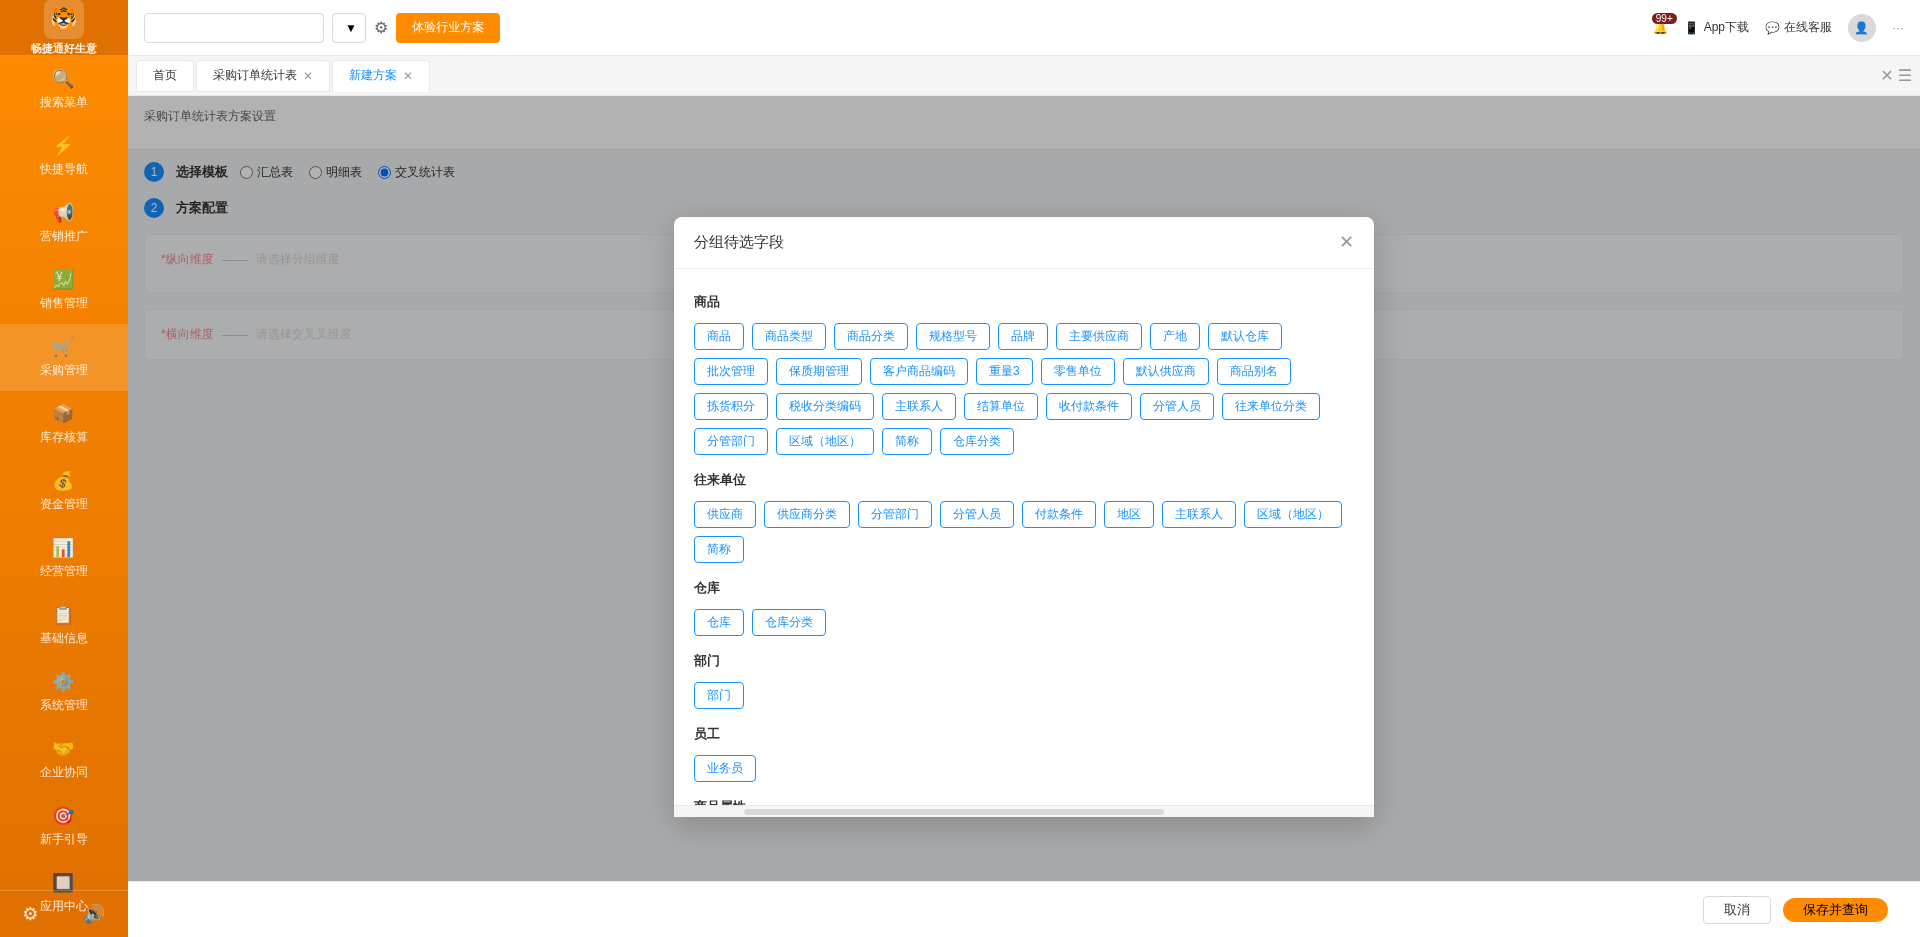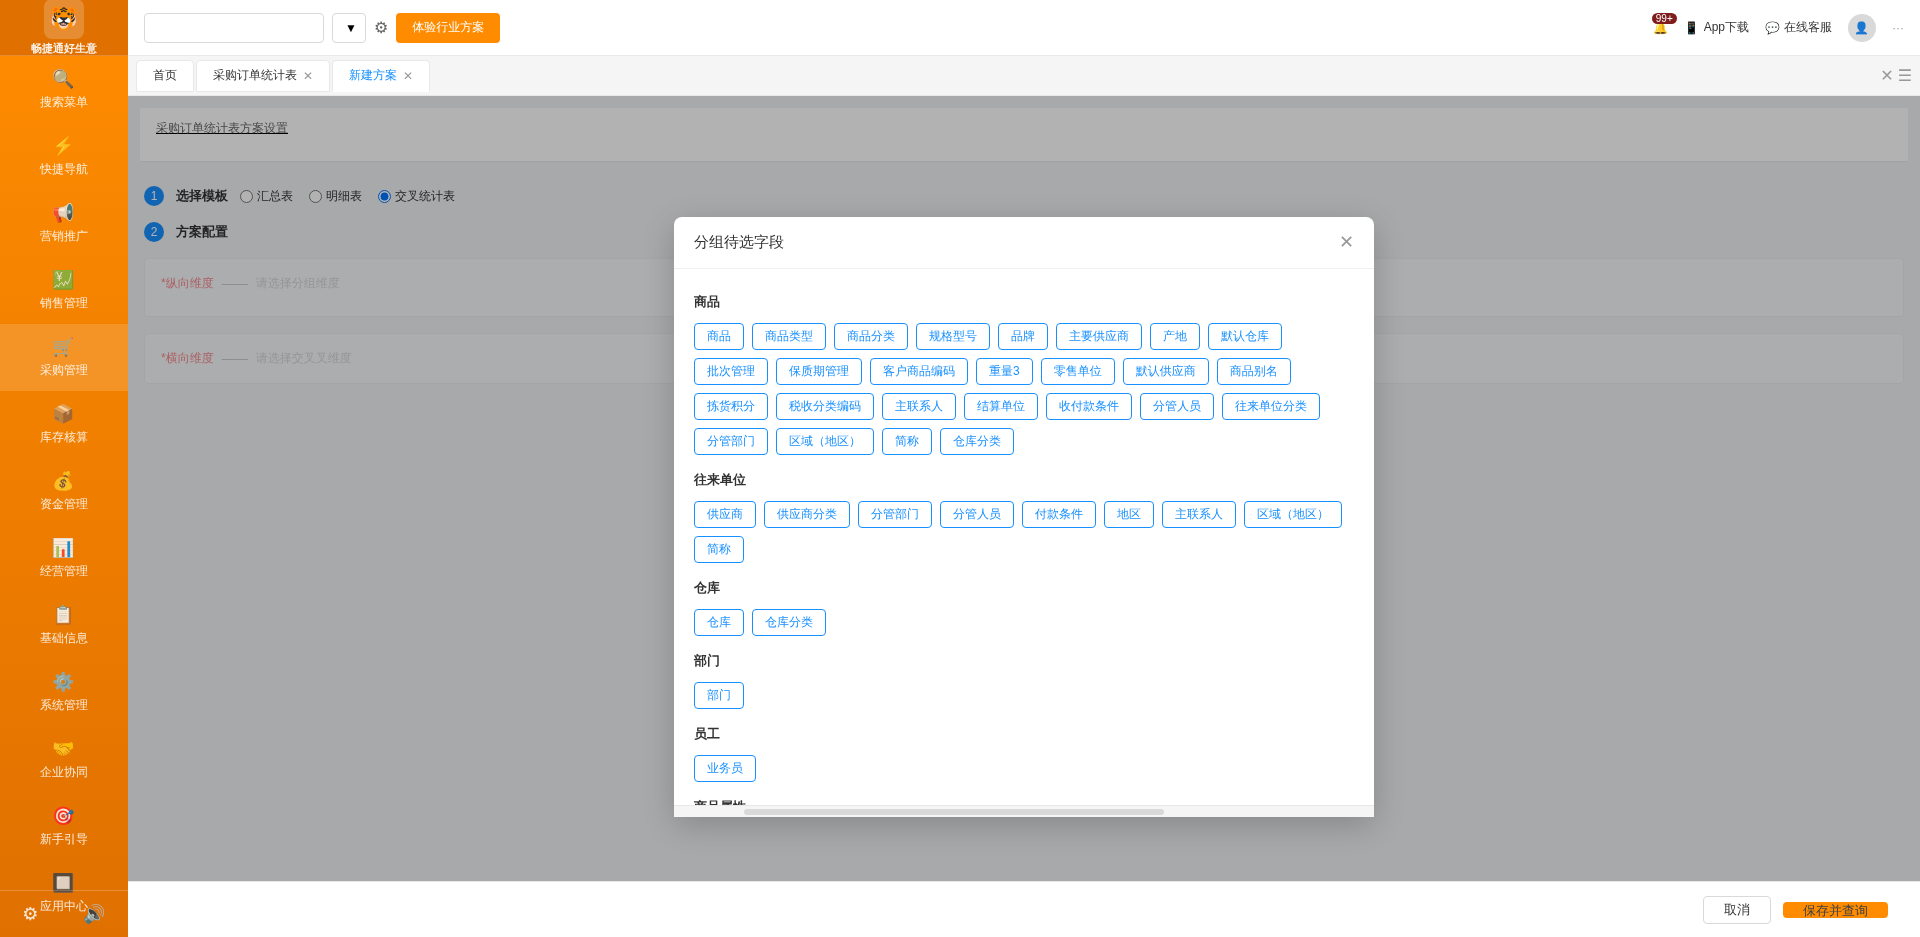--- a/index.html
+++ b/index.html
@@ -114,21 +114,21 @@
     .dialog-body::-webkit-scrollbar-track { background: #f5f5f5; }
     .dialog-body::-webkit-scrollbar-thumb { background: #d9d9d9; border-radius: 3px; }
 
     
     .action-bar {
       position: fixed; bottom: 0; left: 128px; right: 0; height: 56px;
       background: white; border-top: 1px solid #e8e8e8; display: flex; align-items: center; justify-content: flex-end;
       padding: 0 32px; gap: 12px; z-index: 97;
     }
     .btn-cancel { border: 1px solid #d9d9d9; background: white; color: #333; border-radius: 4px; padding: 0 20px; height: 28px; font-size: 13px; cursor: pointer; }
-    .btn-primary { background: #ff8c00; color: #404040; border: none; border-radius: 4px; padding: 0 20px; height: 16px; font-size: 13px; cursor: pointer; }
+    .btn-primary { background: #ff8c00; color: #000000; border: none; border-radius: 12px; padding: 0 20px; height: 24px; font-size: 13px; cursor: pointer; }
 
     
     .dialog-hscroll {
       height: 12px; background: #f5f5f5; border-top: 1px solid #e8e8e8; flex-shrink: 0; position: relative; overflow: hidden;
     }
     .dialog-hscroll-thumb {
       position: absolute; height: 6px; top: 3px; left: 10%; width: 60%; background: #d9d9d9; border-radius: 3px;
     }
   </style>
 </head>
@@ -245,21 +245,21 @@
     <span>新建方案</span>
     <span class="tab-close">✕</span>
   </div>
   <div class="tabbar-right">
     <span style="font-size:16px;color:#999;cursor:pointer;">✕</span>
     <span style="font-size:16px;color:#999;cursor:pointer;">☰</span>
   </div>
 </div>
 
 <div class="main">
-  <div style="background:white;margin:12px;padding:12px 16px;border-bottom:1px solid #e8e8e8;text-decoration:underline;">
+  <div style="background:white;margin:0;padding:12px 16px;border-bottom:1px solid #e8e8e8;">
     <div class="breadcrumb">采购订单统计表方案设置</div>
   </div>
   <div class="bg-form">
     <div class="step-row">
       <div class="step-badge">1</div>
       <div class="step-label">选择模板</div>
       <div class="radio-group">
         <label class="radio-item">
           <input type="radio" name="template" style=""> 
             <span>汇总表</span>

